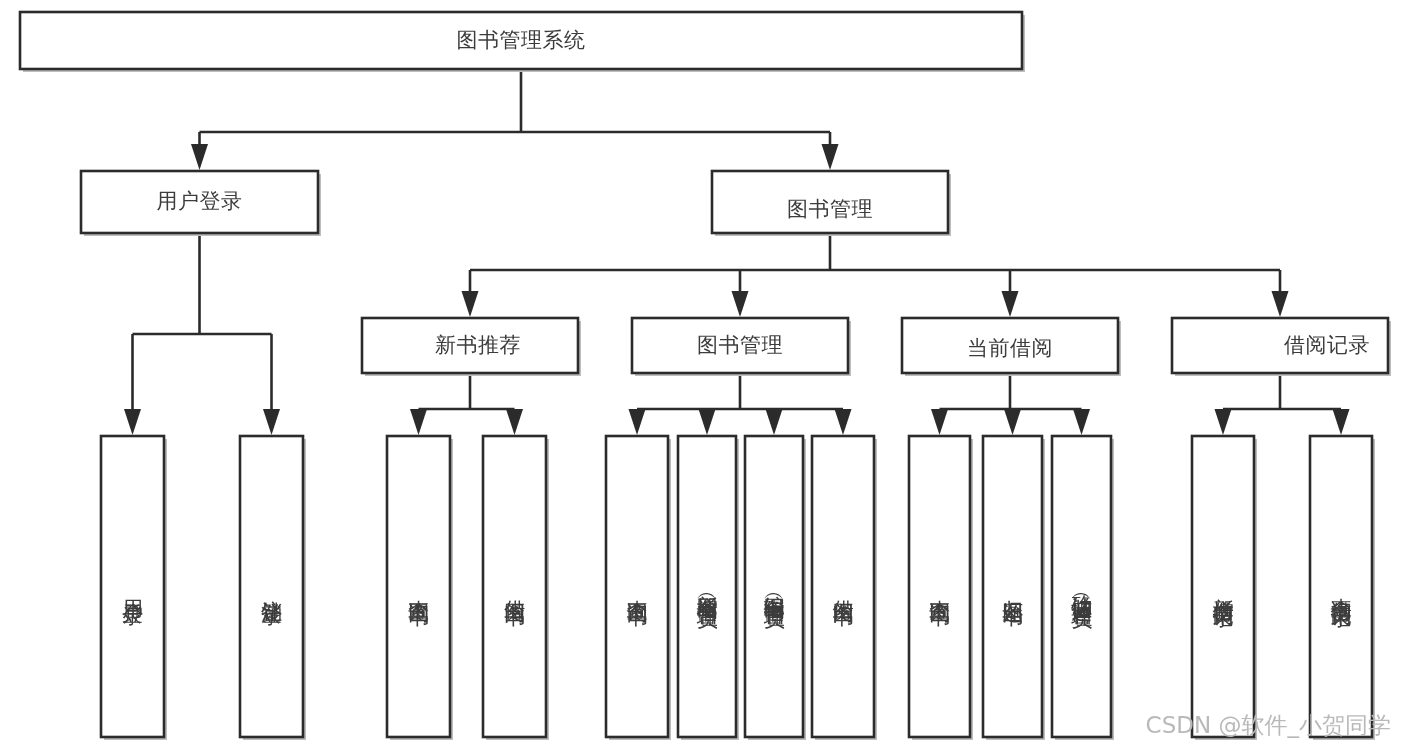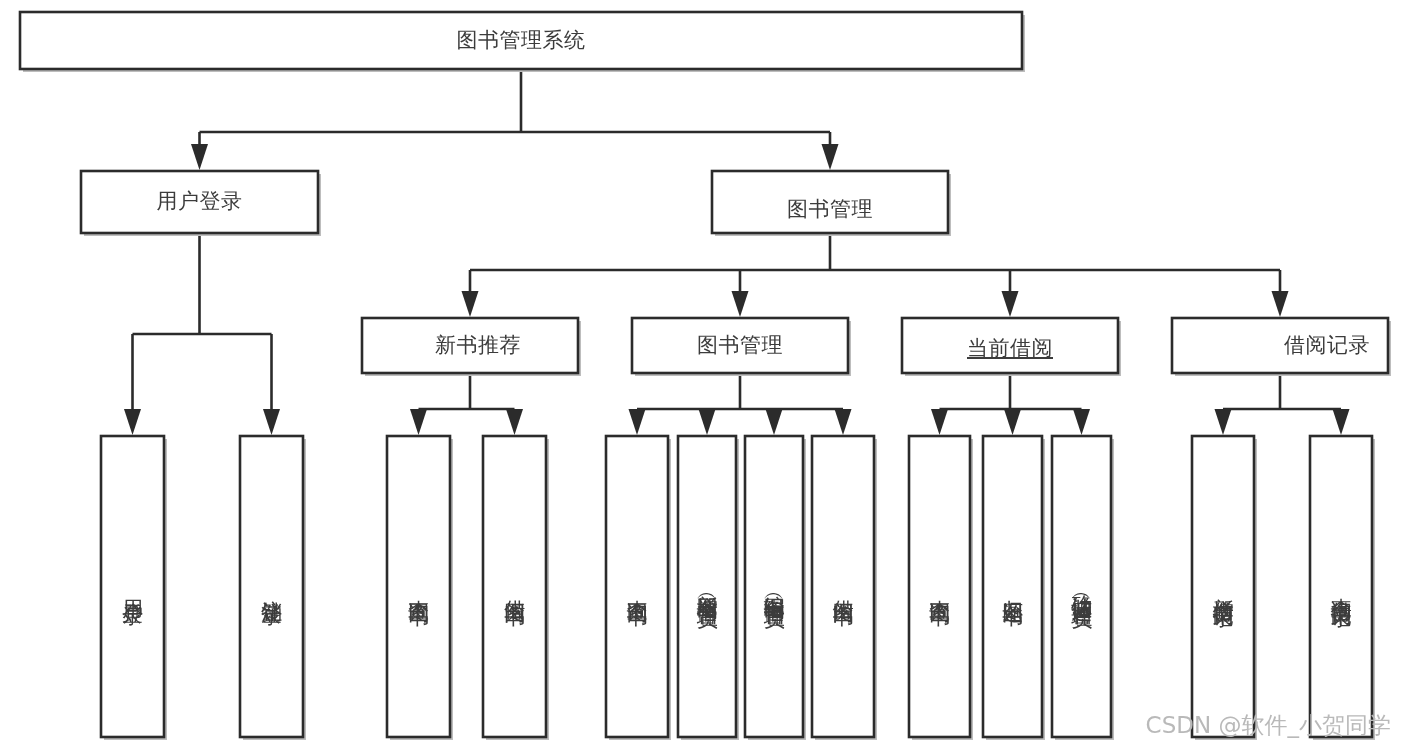--- a/index.html
+++ b/index.html
@@ -182,21 +182,21 @@
         <rect class="node-box" x="1310" y="436" width="62" height="301"></rect>
       </g>
   </svg>
 
   <div id="labels-layer">
       <div class="node-label horizontal" style="left: 20px; top: 12px; width: 1002px; height: 57px; text-align: right;">图书管理系统</div>
       <div class="node-label horizontal" style="left: 81px; top: 171px; width: 237px; height: 62px;">用户登录</div>
       <div class="node-label horizontal" style="left: 712px; top: 171px; width: 236px; height: 62px; margin-top: 8px;">图书管理</div>
       <div class="node-label horizontal" style="left: 362px; top: 318px; width: 216px; height: 55px; padding-left: 16px;">新书推荐</div>
       <div class="node-label horizontal" style="left: 632px; top: 318px; width: 216px; height: 55px;">图书管理</div>
-      <div class="node-label horizontal" style="left: 902px; top: 318px; width: 216px; height: 62px; text-decoration: underline;">当前借阅</div>
+      <div class="node-label horizontal" style="left: 902px; top: 318px; width: 216px; height: 62px;">当前借阅</div>
       <div class="node-label horizontal" style="left: 1172px; top: 318px; width: 216px; height: 55px; margin-left: 47px;">借阅记录</div>
       <div class="node-label vertical" style="left: 101px; top: 436px; width: 63px; height: 301px;">用户登录</div>
       <div class="node-label vertical" style="left: 240px; top: 436px; width: 63px; height: 301px;">注销登录</div>
       <div class="node-label vertical" style="left: 387px; top: 436px; width: 63px; height: 301px;">查询图书</div>
       <div class="node-label vertical" style="left: 483px; top: 436px; width: 63px; height: 301px;">借阅图书</div>
       <div class="node-label vertical" style="left: 606px; top: 436px; width: 62px; height: 301px;">查询图书</div>
       <div class="node-label vertical" style="left: 678px; top: 436px; width: 58px; height: 301px;">新增图书（管理员）</div>
       <div class="node-label vertical" style="left: 745px; top: 436px; width: 58px; height: 301px;">编辑图书（管理员）</div>
       <div class="node-label vertical" style="left: 812px; top: 436px; width: 62px; height: 301px;">借阅图书</div>
       <div class="node-label vertical" style="left: 909px; top: 436px; width: 61px; height: 301px;">查询图书</div>

